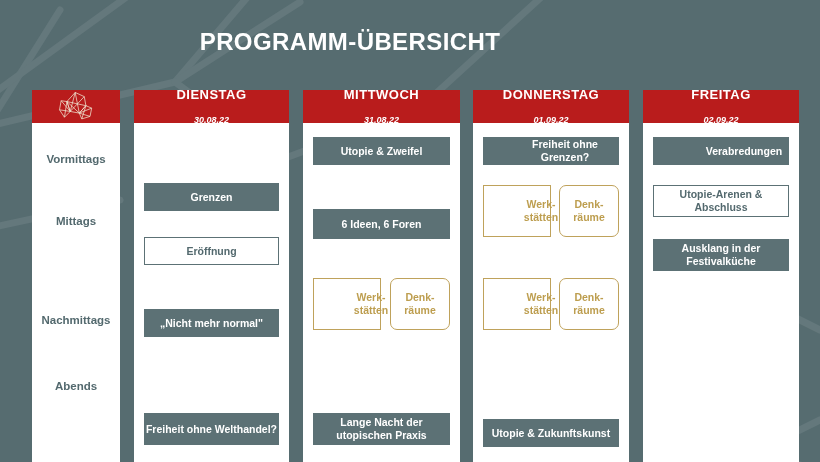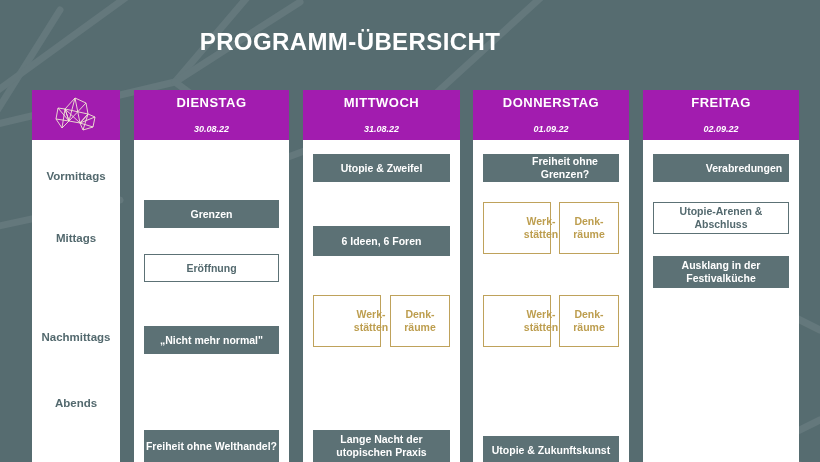--- a/index.html
+++ b/index.html
@@ -34,22 +34,22 @@
   }
 
   
   .col {
     position: absolute;
     top: 90px;
     width: 86px;
     z-index: 4;
   }
   .col-head {
-    height: 50px;
-    background: #a21caf;
+    height: 33px;
+    background: #b91c1c;
     color: #ffffff;
     display: flex;
     flex-direction: column;
     align-items: center;
     justify-content: center;
     box-sizing: border-box;
   }
   .col-head .day {
     font-size: 13px;
     font-weight: bold;
@@ -109,21 +109,21 @@
     color: #53696e;
     border: 1px solid #5c7175;
   }
   .chip.gold {
     background: #ffffff;
     color: #bd9e4f;
     border: 1.5px solid #bfa25b;
   }
   .chip.wide  { left: 10px; right: 10px; }
   .chip.halfL { left: 10px; width: 68px; padding-left: 48px; }
-  .chip.halfR { right: 10px; width: 60px; }
+  .chip.halfR { right: 10px; width: 60px; border-radius: 7px; }
 </style>
 </head>
 <body>
 
 <div id="stage">
 
   <svg id="bg-lines" viewBox="0 0 820 462" preserveAspectRatio="none">
     <g stroke="#64787c" stroke-width="7" fill="none" stroke-linecap="round">
       <path d="M-20 138 L60 10"></path>
       <path d="M-10 96 L150 -20"></path>

